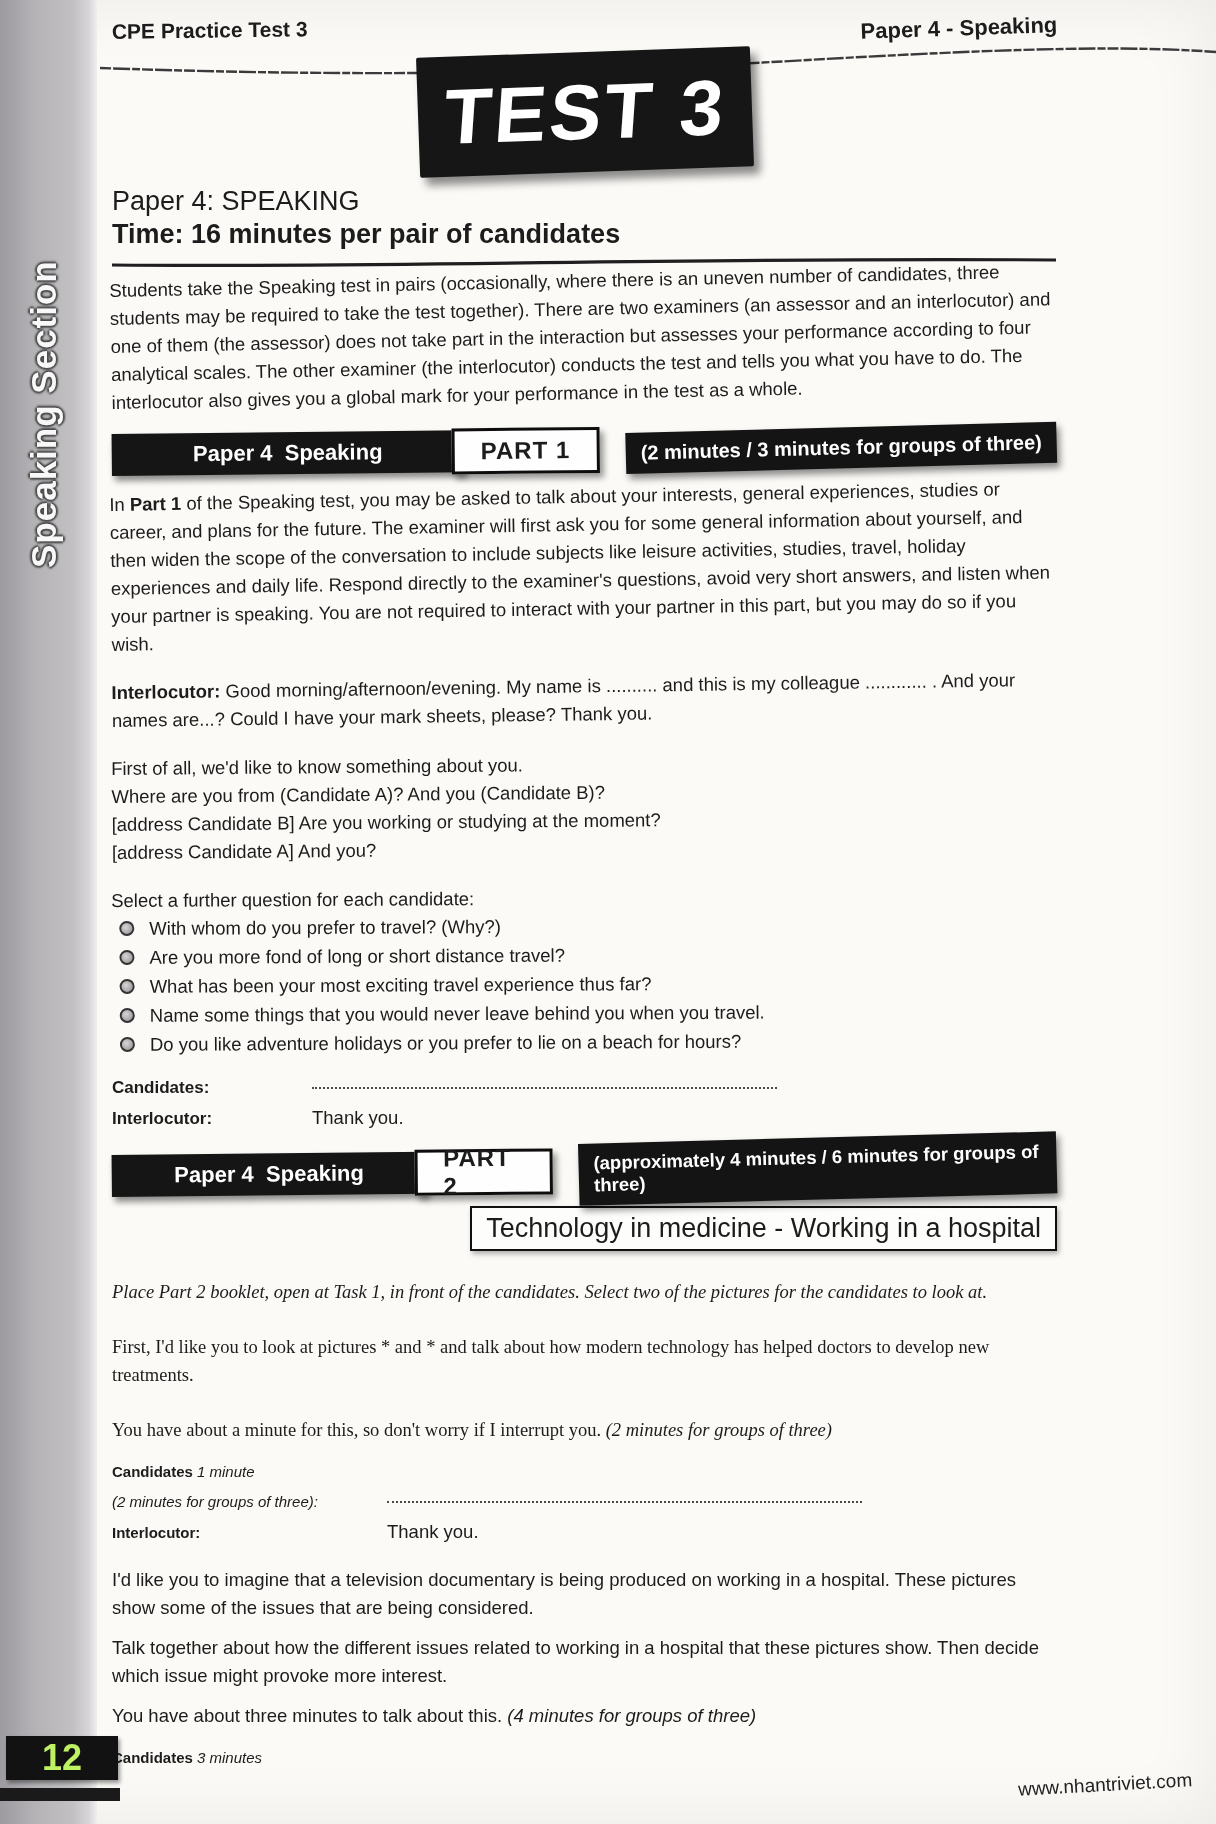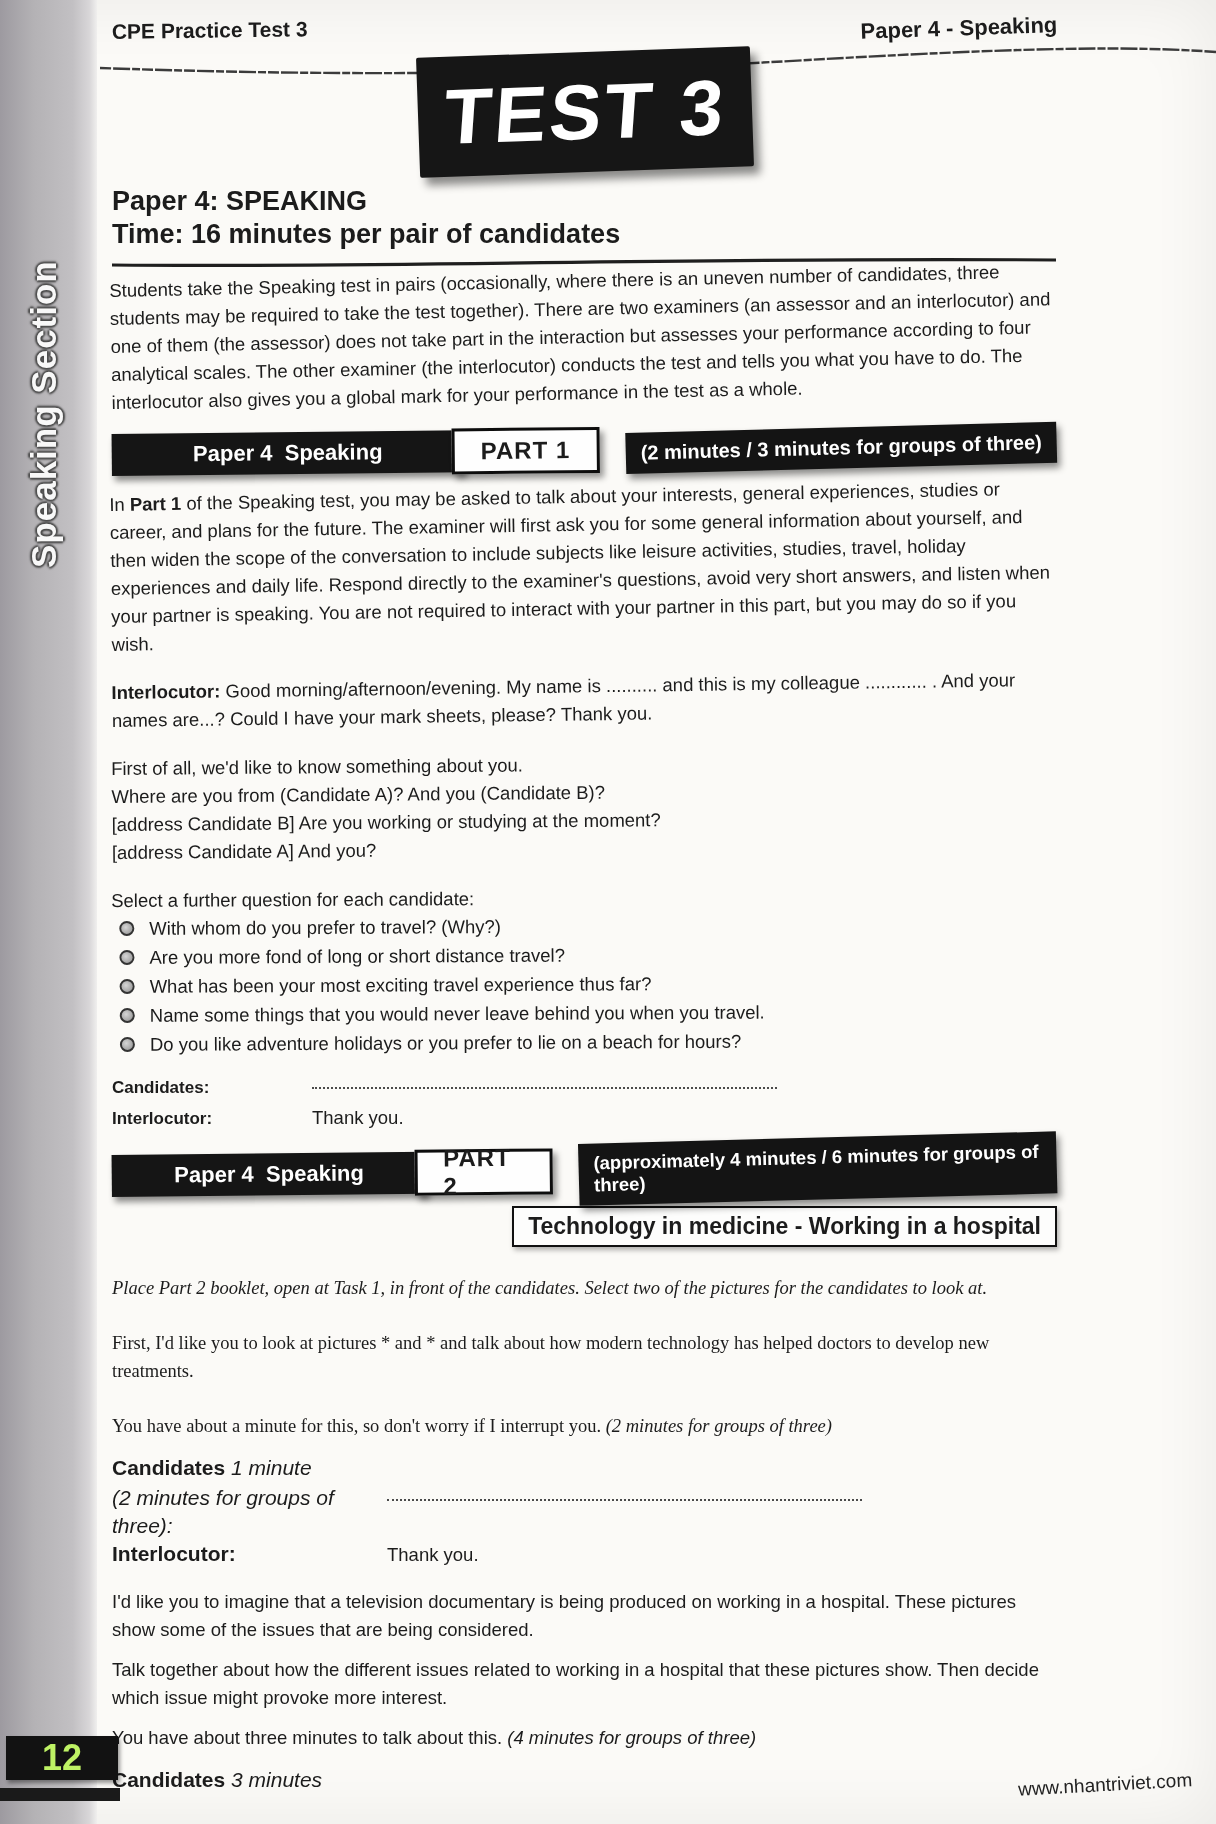--- a/index.html
+++ b/index.html
@@ -16,21 +16,21 @@
   .content{position:relative;margin-left:112px;width:945px;padding-top:12px;}
   .header-row{display:flex;justify-content:space-between;align-items:flex-start;height:34px;}
   .h-left{font-size:21px;font-weight:bold;transform:rotate(-0.8deg);transform-origin:0 100%;margin-top:8px;}
   .h-right{font-size:22px;font-weight:bold;transform:rotate(-2deg);transform-origin:100% 0;}
   .header-curve{position:absolute;left:-14px;top:44px;pointer-events:none;}
   .test-banner{width:334px;height:120px;margin:6px auto 0 auto;background:#161616;border-radius:2px;
         display:flex;align-items:center;justify-content:center;transform:rotate(-2deg);
         box-shadow:6px 8px 9px rgba(0,0,0,0.45);}
   .test-banner span{color:#fff;font-size:78px;font-weight:bold;letter-spacing:3px;
         transform:skewX(-6deg);white-space:pre-wrap;}
-  .paper-title{margin:14px 0 0 0;font-size:27px;font-weight:bold;}
+  .paper-title{margin:14px 0 0 0;font-size:27px;font-weight:normal;}
   .time-title{margin:2px 0 0 0;font-size:27px;font-weight:bold;}
   .time-rule{display:block;margin-top:5px;}
   p,.block{font-size:18.5px;line-height:28px;margin:0;}
   .intro{margin-top:8px;transform:rotate(-1.2deg);transform-origin:0 100%;}
   .tilt10{transform:rotate(-1deg);transform-origin:0 100%;}
   .tilt08{transform:rotate(-0.8deg);transform-origin:0 100%;}
   .tilt05{transform:rotate(-0.5deg);transform-origin:0 100%;}
   .tilt03{transform:rotate(-0.3deg);transform-origin:0 100%;}
   .banner-row{display:flex;align-items:center;margin-top:14px;height:48px;
         transform:rotate(-0.6deg);transform-origin:0 100%;}
@@ -45,27 +45,27 @@
   .t1{font-size:20px;}
   .t2{font-size:18.5px;}
   .mt12{margin-top:12px;} .mt14{margin-top:27px;font-family:Liberation Serif, serif;} .mt18{margin-top:18px;} .mt20{margin-top:20px;}
   .q-row{display:flex;align-items:baseline;min-height:29px;padding-left:8px;}
   .bullet{flex:0 0 11px;height:11px;border-radius:50%;border:2.5px solid #333;
         background:radial-gradient(circle at 40% 40%, #d6d6d6, #8d8d8d);margin-right:15px;
         transform:translateY(1px);display:inline-block;}
   .rows{margin-top:14px;}
   .row{display:flex;align-items:baseline;min-height:30px;font-size:18.5px;line-height:28px;}
   .lbl1{flex:0 0 200px;font-size:17px;}
-  .lbl2{flex:0 0 275px;font-size:21px;}
+  .lbl2{flex:0 0 275px;font-size:15px;}
   .dots{display:inline-block;height:14px;border-bottom:2px dotted #4a4a4a;transform:translateY(-4px);}
   .d1{width:465px;} .d2{width:475px;}
   .ital{font-style:italic;}
   b{font-weight:bold;}
   .topic-box{margin:6px 0 0 auto;width:fit-content;border:2.5px solid #101010;background:#fdfdfc;
-        padding:5px 14px;font-size:23px;font-weight:bold;box-shadow:2px 3px 5px rgba(0,0,0,0.3);}
+        padding:5px 14px;font-size:27px;font-weight:normal;box-shadow:2px 3px 5px rgba(0,0,0,0.3);}
   .page-num-box{position:absolute;left:6px;top:1736px;width:112px;height:44px;background:#121212;
         display:flex;align-items:center;justify-content:center;color:#bef264;font-size:36px;font-weight:bold;
         box-shadow:2px 3px 4px rgba(0,0,0,0.4);}
   .footer-bar{position:absolute;left:0;top:1788px;width:120px;height:13px;background:#1a1a1a;}
   .website{position:absolute;right:24px;top:1774px;font-size:19px;color:#222;
         transform:rotate(-3.2deg);}
 </style>
 </head>
 <body>
 

